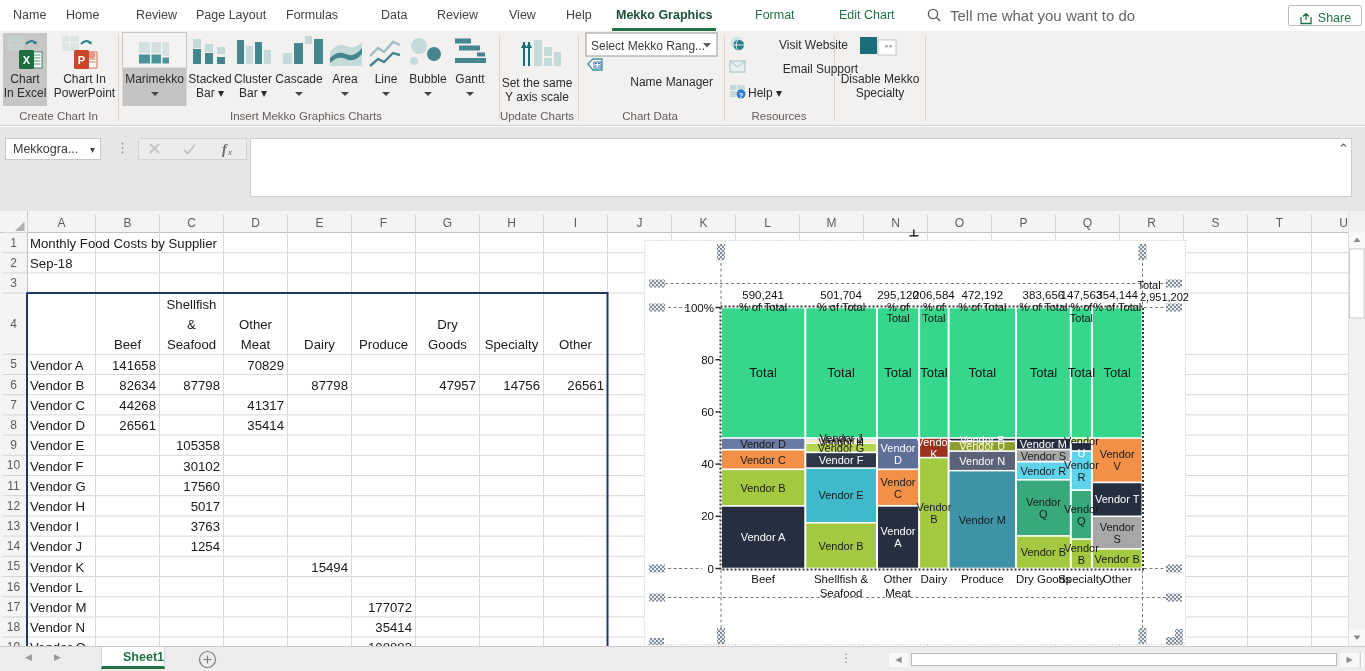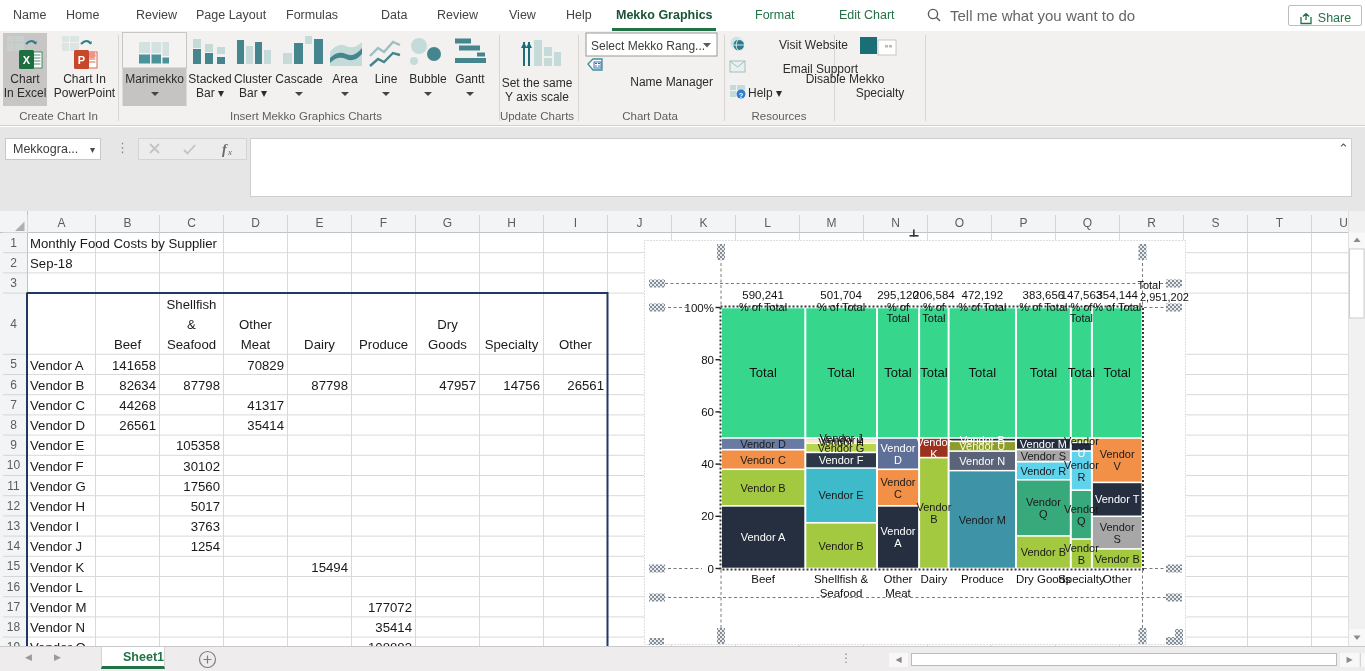--- a/index.html
+++ b/index.html
@@ -214,21 +214,21 @@
     <div class="darr" style="left:424px;top:61px"></div>
     <div class="blbl" style="left:410.0px;top:42px;width:120px">Gantt</div>
     <div class="darr" style="left:466px;top:61px"></div>
     <div class="blbl" style="left:477.0px;top:46px;width:120px">Set the same</div>
     <div class="blbl" style="left:477.0px;top:59.5px;width:120px">Y axis scale</div>
     <div class="blbl" style="left:591px;top:9px;width:125px;text-align:left;font-size:12px;color:#3c3c3c">Select Mekko Rang...</div>
     <div class="blbl" style="left:603px;top:45px;width:110px;text-align:right">Name Manager</div>
     <div class="blbl" style="left:748px;top:8px;width:100px;text-align:right">Visit Website</div>
     <div class="blbl" style="left:748px;top:32px;width:110px;text-align:right">Email Support</div>
     <div class="blbl" style="left:748px;top:56px;width:60px;text-align:left">Help ▾</div>
-    <div class="blbl" style="left:790px;top:42px;width:110px">Disable Mekko</div>
+    <div class="blbl" style="left:825.0px;top:42px;width:110px">Disable Mekko</div>
     <div class="blbl" style="left:825.0px;top:55.5px;width:110px">Specialty</div>
     <div class="glbl" style="left:-11.5px;top:79px;width:140px">Create Chart In</div>
     <div class="glbl" style="left:196.0px;top:79px;width:220px">Insert Mekko Graphics Charts</div>
     <div class="glbl" style="left:477.0px;top:79px;width:120px">Update Charts</div>
     <div class="glbl" style="left:590.0px;top:79px;width:120px">Chart Data</div>
     <div class="glbl" style="left:719.0px;top:79px;width:120px">Resources</div>
   </div>
 <div id="fstrip">
     <div id="namebox">Mekkogra...<span class="nbarr">▾</span></div>
     <div class="dots3">⋮</div>

